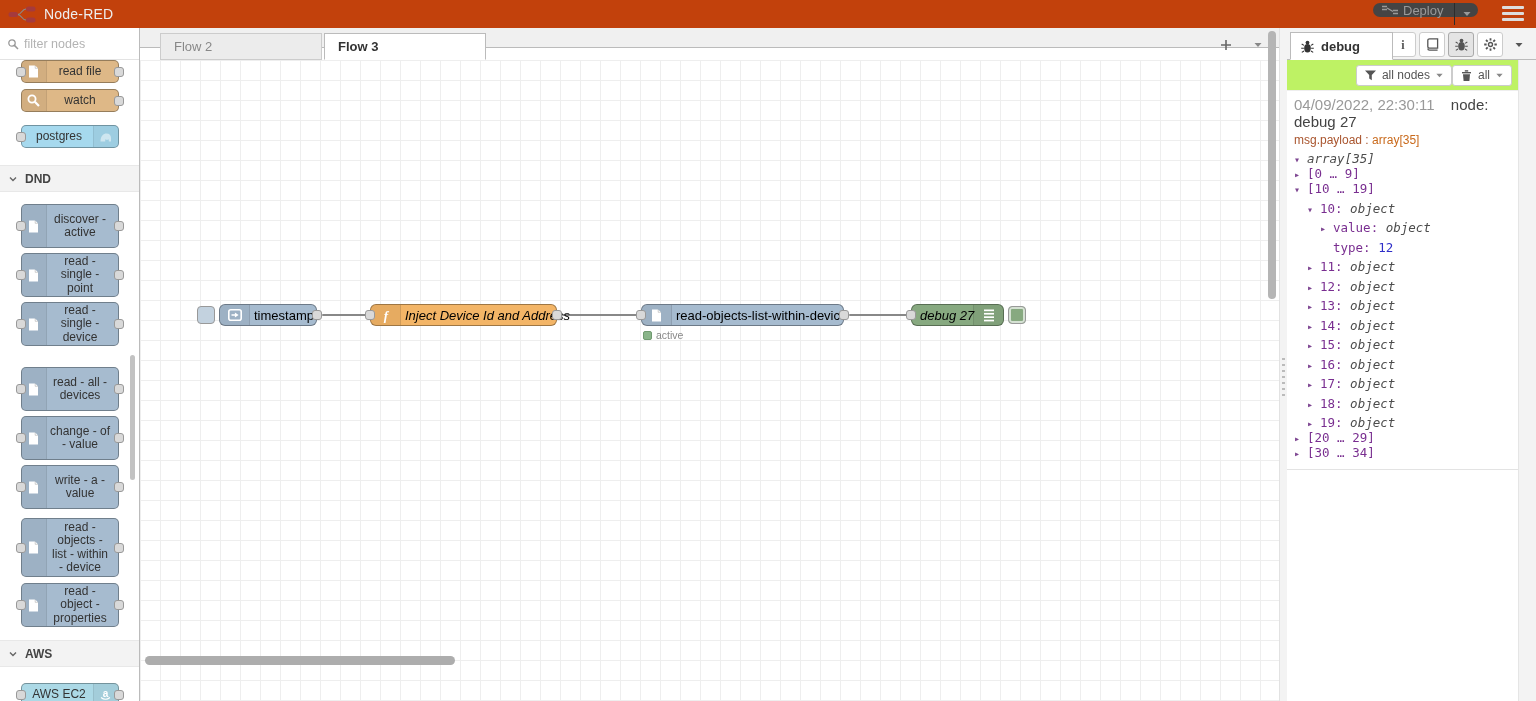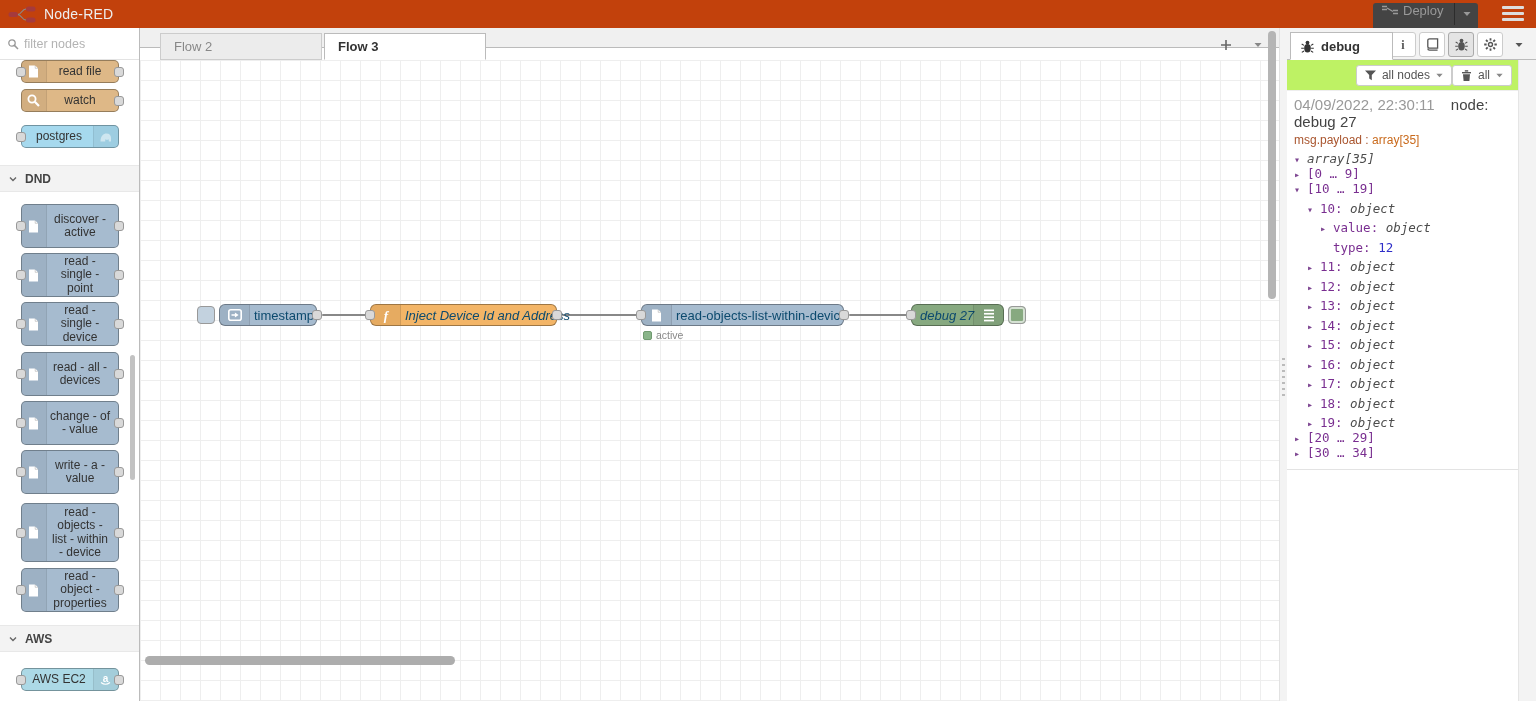--- a/index.html
+++ b/index.html
@@ -4,22 +4,22 @@
 <style>
   * { box-sizing: border-box; margin: 0; padding: 0; }
   body { width:1536px; height:701px; overflow:hidden; position:relative; background:#fff;
          font-family:"Liberation Sans", sans-serif; color:#333; }
 
   
   #header { position:absolute; left:0; top:0; width:1536px; height:28px; background:#c2410c;
             display:flex; align-items:center; }
   #logo { margin-left:8px; display:flex; align-items:center; }
   #app-title { color:#eee; font-size:14px; margin-left:8px; letter-spacing:.2px; }
-  #deploy { position:absolute; left:1373px; top:3px; width:105px; height:28px; background:#444;
-            border-radius:3px; display:flex; align-items:flex-start; color:#999; font-size:13px; }
+  #deploy { position:absolute; left:1373px; top:3px; width:105px; height:14px; background:#444;
+            border-radius:8px; display:flex; align-items:flex-start; color:#999; font-size:13px; }
   #deploy .ic { margin:0 4px 0 8px; display:flex; }
   #deploy-caret { margin-left:auto; width:24px; height:22px; border-left:1px solid #2c2c2c;
                   display:flex; align-items:center; justify-content:center; }
   #hamburger { position:absolute; left:1502px; top:6px; width:22px; height:16px; cursor:pointer; }
   #hamburger span { display:block; width:22px; height:3px; background:#ddd; margin-bottom:3px; border-radius:1px; }
 
   
   #palette { position:absolute; left:0; top:28px; width:140px; height:673px; background:#fff;
              border-right:1px solid #bbb; }
   #palette-search { height:32px; border-bottom:1px solid #e3e3e3; display:flex; align-items:center; padding-left:7px; }
@@ -55,21 +55,21 @@
   .flow-tab.active { background:#fff; border-color:#bbb; border-bottom-color:#fff; color:#333; font-weight:bold; z-index:2; }
   #tab-actions { position:absolute; right:10px; top:6px; display:flex; align-items:center; gap:10px; }
   .plainbtn { background:none; border:none; display:flex; align-items:center; justify-content:center;
               width:22px; height:22px; cursor:pointer; }
   #canvas { position:absolute; left:0; top:32px; right:0; bottom:0; background:#fff;
             background-image:linear-gradient(#eeeeee 1px, transparent 1px),
                              linear-gradient(90deg, #eeeeee 1px, transparent 1px);
             background-size:20px 20px; }
   .wire { position:absolute; height:2px; background:#888; border-radius:1px; }
   .flow-node { position:absolute; height:22px; border:1px solid rgba(0,0,0,0.35); border-radius:6px;
-               font-size:13px; color:#0c4a6e; display:flex; align-items:center; cursor:move; }
+               font-size:13px; color:#000000; display:flex; align-items:center; cursor:move; }
   .flow-node .nicon { position:absolute; top:0; bottom:0; width:30px; background:rgba(0,0,0,0.05);
                       display:flex; align-items:center; justify-content:center; }
   .flow-node .nicon.left  { left:0; border-right:1px solid rgba(0,0,0,0.1); border-radius:5px 0 0 5px; }
   .flow-node .nicon.right { right:0; border-left:1px solid rgba(0,0,0,0.1); border-radius:0 5px 5px 0; }
   .flow-node .nlabel { width:100%; text-align:center; padding:0 8px; white-space:nowrap; }
   .flow-node.icon-left  .nlabel { padding-left:34px; }
   .flow-node.icon-right .nlabel { padding-right:36px; }
   .flow-node .nlabel.it { font-style:italic; }
   .node-btn { position:absolute; width:18px; height:18px; border:1px solid #999; border-radius:4px; cursor:pointer; }
   .status { position:absolute; display:flex; align-items:center; font-size:10.5px; color:#888; }
@@ -241,21 +241,21 @@
             <svg width="15" height="15" viewBox="0 0 15 15">
               <path d="M3 1.5h6.2L12 4.3V13.5H3z" fill="#fff"></path>
               <path d="M9.2 1.5v2.8H12" fill="none" stroke="rgba(0,0,0,0.18)"></path>
             </svg>
           </span>
         </span>
         <span class="nlabel">read - single - device</span>
         <span class="port in"></span>
         <span class="port out"></span>
       </div>
-      <div class="pal-node icon-left" style="margin-top: 6px; height: 44px; background: rgb(166, 187, 207);">
+      <div class="pal-node icon-left" style="margin-top: 21px; height: 44px; background: rgb(166, 187, 207);">
         <span class="nicon left">
           <span class="ic">
             <svg width="15" height="15" viewBox="0 0 15 15">
               <path d="M3 1.5h6.2L12 4.3V13.5H3z" fill="#fff"></path>
               <path d="M9.2 1.5v2.8H12" fill="none" stroke="rgba(0,0,0,0.18)"></path>
             </svg>
           </span>
         </span>
         <span class="nlabel">read - all - devices</span>
         <span class="port in"></span>

